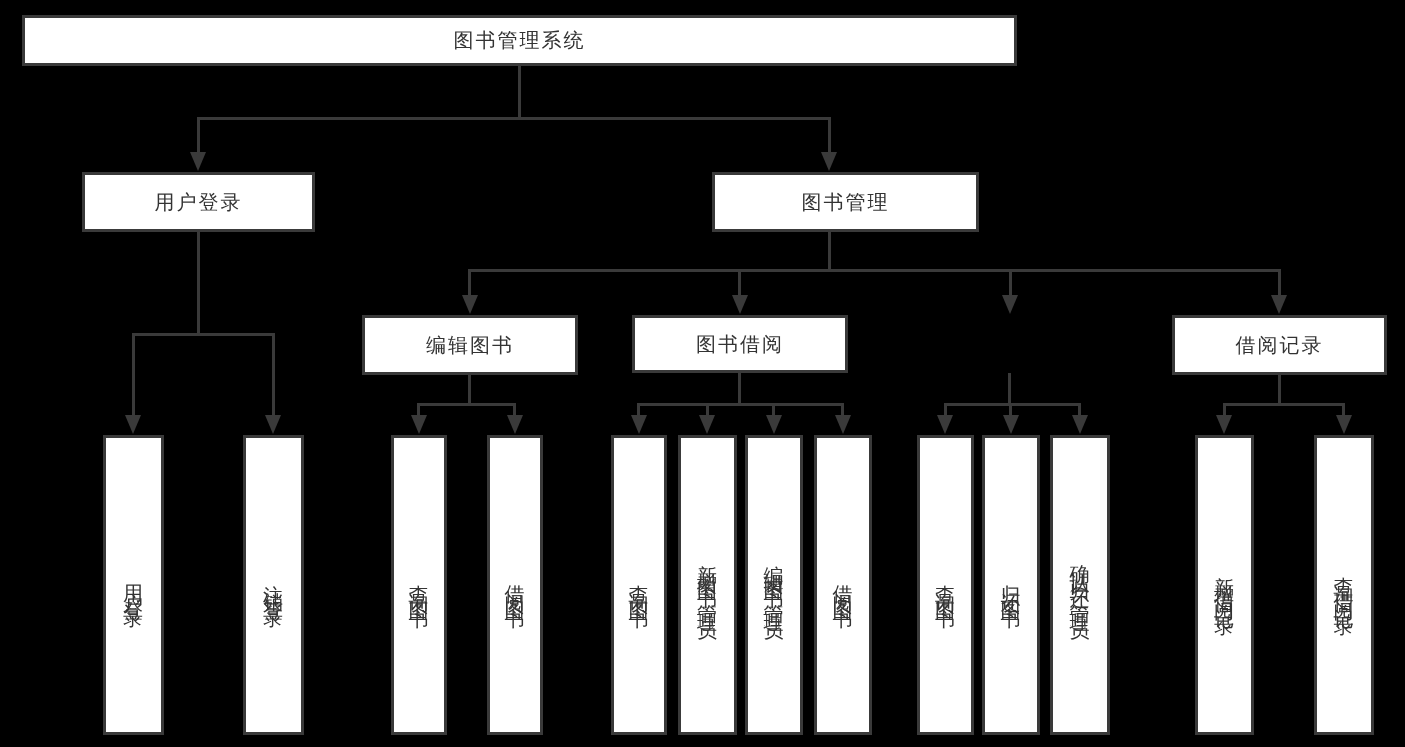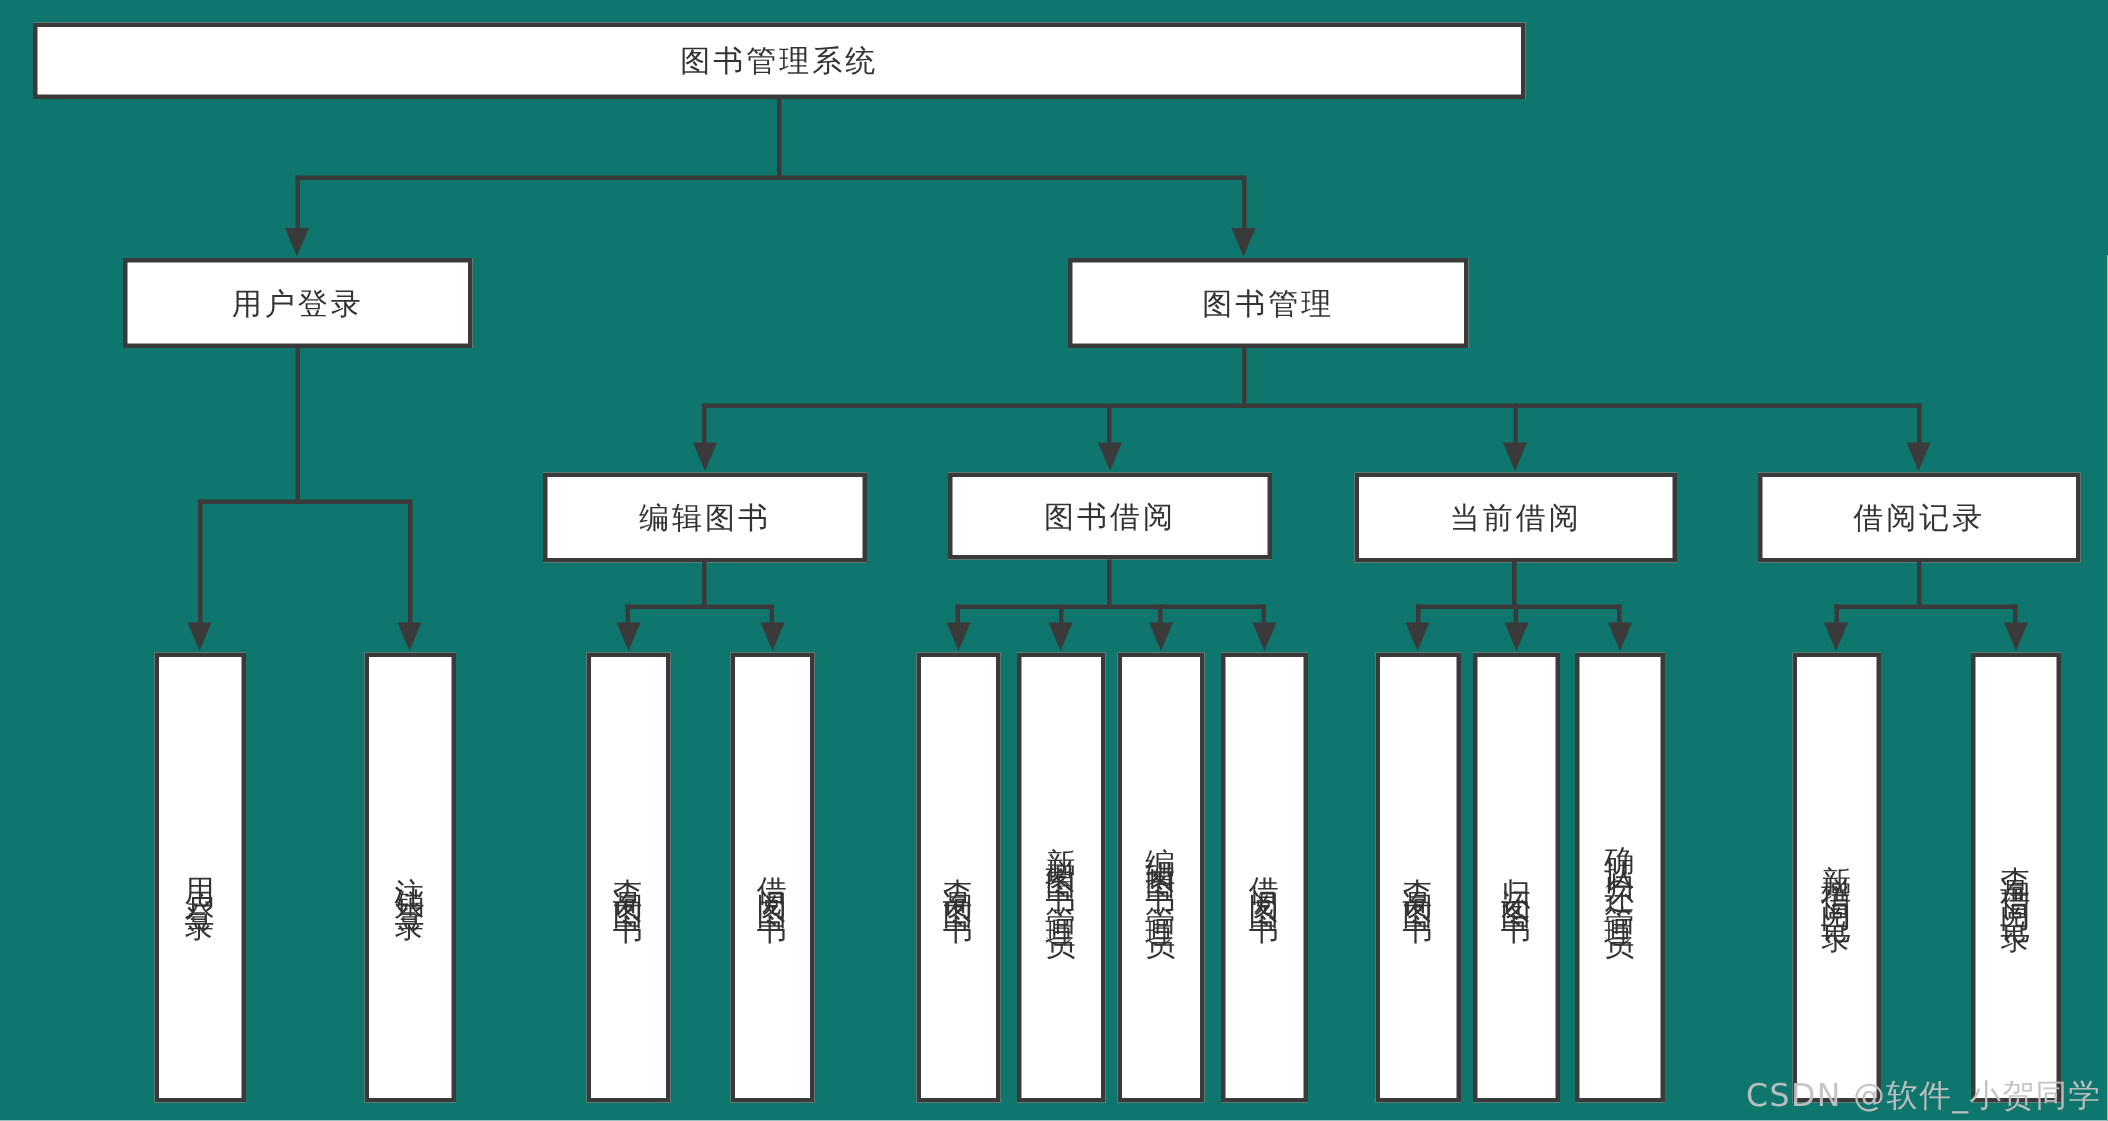--- a/index.html
+++ b/index.html
@@ -1,17 +1,17 @@
 <!DOCTYPE html>
 <html><head>
 <meta charset="utf-8">
 <style>
   html,body{margin:0;padding:0;background:#ffffff;}
   .stage{
-    position:relative;width:1405px;height:747px;background:#0f766e;overflow:hidden;
+    position:relative;width:1405px;height:747px;background:#000000;overflow:hidden;
     font-family:"DejaVu Sans","Liberation Sans",sans-serif;color:#333333;
   }
   .box{
     position:absolute;box-sizing:border-box;border:3px solid #3a3a3a;background:#ffffff;
     display:flex;align-items:center;justify-content:center;
   }
   .h-box{font-size:20px;letter-spacing:2px;}
   .leaf{
     writing-mode:vertical-rl;text-orientation:mixed;
     font-size:20px;letter-spacing:8px;line-height:1;
@@ -46,23 +46,20 @@
   </div>
 
   <div class="box h-box" style="left:362px;top:315px;width:216px;height:60px">
     <span>编辑图书</span>
   </div>
 
   <div class="box h-box" style="left:632px;top:315px;width:216px;height:58px">
     <span>图书借阅</span>
   </div>
 
-  <div class="box h-box" style="left:903px;top:315px;width:215px;height:60px">
-    <span>当前借阅</span>
-  </div>
 
   <div class="box h-box" style="left:1172px;top:315px;width:215px;height:60px">
     <span>借阅记录</span>
   </div>
 
   <div class="box leaf" style="left:103px;top:435px;width:61px;height:300px">
     <span>用户登录</span>
   </div>
   <div class="box leaf" style="left:243px;top:435px;width:61px;height:300px">
     <span>注销登录</span>
@@ -171,15 +168,14 @@
 
   <div>
     <div class="vl" style="left:1278px;top:373px;height:33px"></div>
     <div class="hl" style="left:1223px;top:403px;width:122px"></div>
     <div class="vl" style="left:1223px;top:403px;height:14px"></div>
     <div class="ah" style="left:1216px;top:415px"></div>
     <div class="vl" style="left:1342px;top:403px;height:14px"></div>
     <div class="ah" style="left:1336px;top:415px"></div>
   </div>
 
-  <div class="watermark">CSDN @软件_小贺同学</div>
 
 </div>
 
 </body></html>

